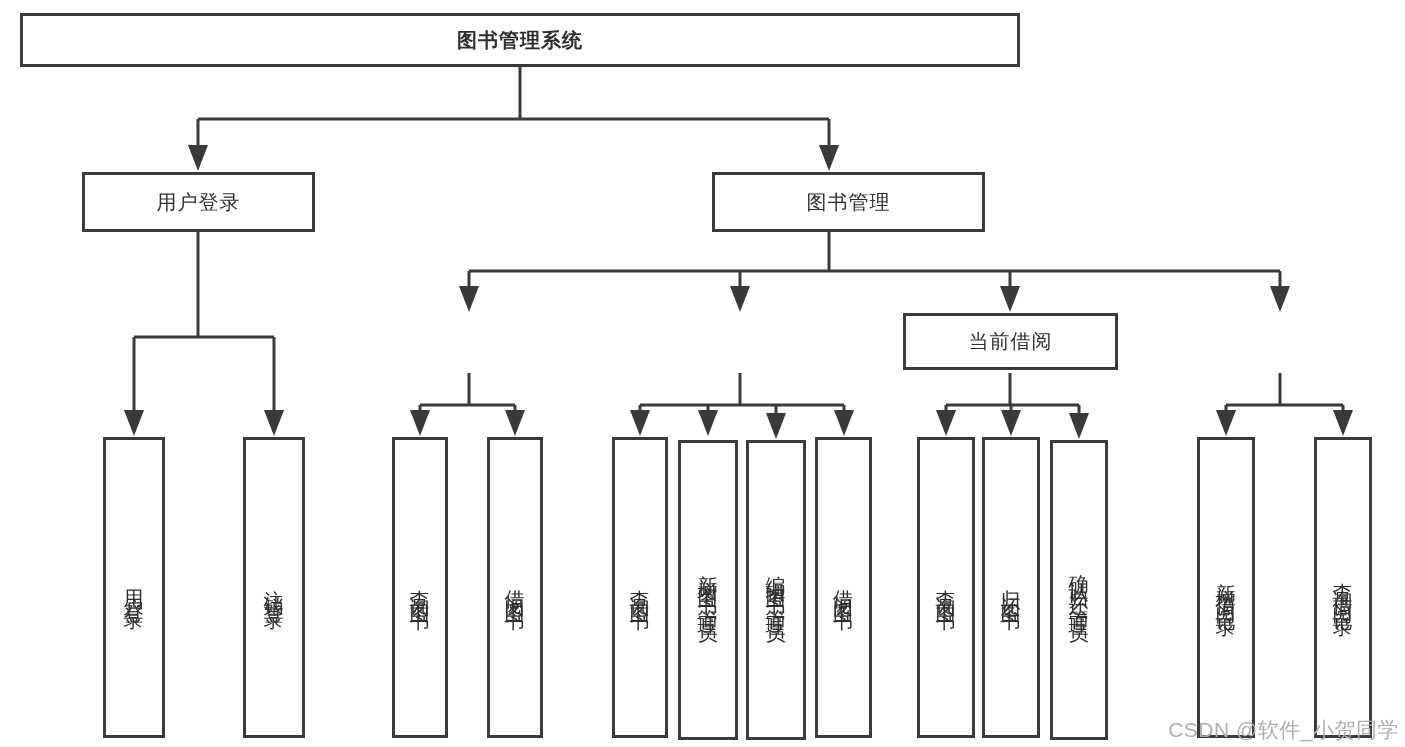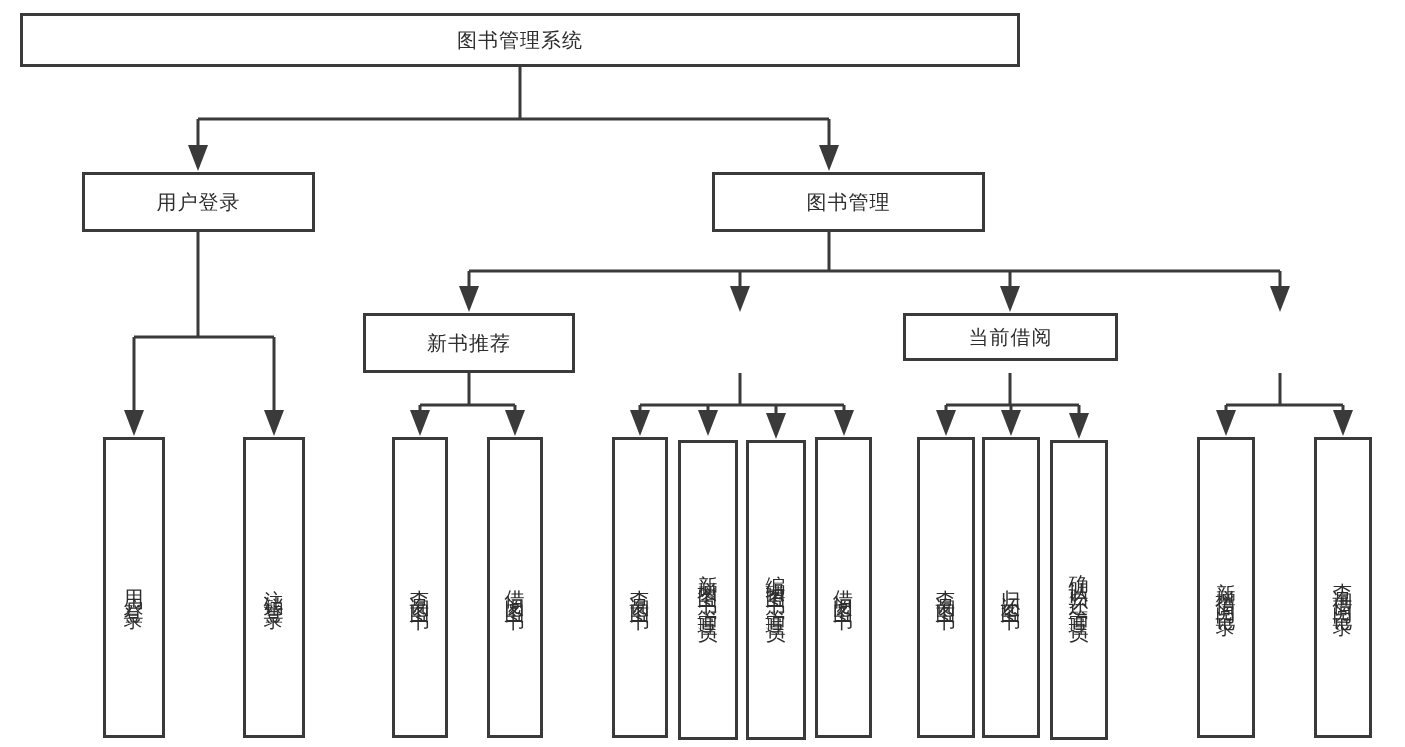--- a/index.html
+++ b/index.html
@@ -94,39 +94,39 @@
       <polygon points="834,410 854,410 844,436"></polygon>
       <path d="M1010 373V405M946 405H1079M946 405V417M1011 405V417M1079 405V420"></path>
       <polygon points="936,410 956,410 946,436"></polygon>
       <polygon points="1001,410 1021,410 1011,436"></polygon>
       <polygon points="1069,413 1089,413 1079,439"></polygon>
       <path d="M1280 373V405M1226 405H1343M1226 405V417M1343 405V417"></path>
       <polygon points="1216,410 1236,410 1226,436"></polygon>
       <polygon points="1333,410 1353,410 1343,436"></polygon>
     </svg>
 
-  <div class="node" style="left:20px; top:13px; width:1000px; height:54px;">图书管理系统</div>
+  <div class="node" style="left:20px; top:13px; width:1000px; height:54px;font-weight:bold;">图书管理系统</div>
 
   <div class="node" style="left:82px; top:172px; width:233px; height:60px;">用户登录</div>
   <div class="node" style="left:712px; top:172px; width:273px; height:60px;">图书管理</div>
 
-  <div class="node" style="left:363px; top:313px; width:212px; height:60px;">新书推荐</div>
-  <div class="node" style="left:903px; top:313px; width:215px; height:48px;">当前借阅</div>
+  <div class="node" style="left:903px; top:313px; width:215px; height:57px;">当前借阅</div>
 
   <div class="node vnode" style="left:103px; top:437px; width:62px; height:301px;">用户登录</div>
   <div class="node vnode" style="left:243px; top:437px; width:62px; height:301px;">注销登录</div>
 
   <div class="node vnode" style="left:392px; top:437px; width:56px; height:301px;">查询图书</div>
   <div class="node vnode" style="left:487px; top:437px; width:56px; height:301px;">借阅图书</div>
 
   <div class="node vnode" style="left:612px; top:437px; width:56px; height:301px;">查询图书</div>
   <div class="node vnode" style="left:678px; top:440px; width:60px; height:300px;">新增图书（管理员）</div>
   <div class="node vnode" style="left:746px; top:440px; width:60px; height:300px;">编辑图书（管理员）</div>
   <div class="node vnode" style="left:815px; top:437px; width:57px; height:301px;">借阅图书</div>
 
   <div class="node vnode" style="left:917px; top:437px; width:58px; height:301px;">查询图书</div>
   <div class="node vnode" style="left:982px; top:437px; width:58px; height:301px;">归还图书</div>
   <div class="node vnode" style="left:1050px; top:440px; width:58px; height:300px;">确认归还（管理员）</div>
 
   <div class="node vnode" style="left:1197px; top:437px; width:58px; height:301px;">新增借阅记录</div>
   <div class="node vnode" style="left:1314px; top:437px; width:58px; height:301px;">查询借阅记录</div>
 
+  <div class="watermark">CSDN @软件_小贺同学</div>
 </div>
 
 </body></html>

